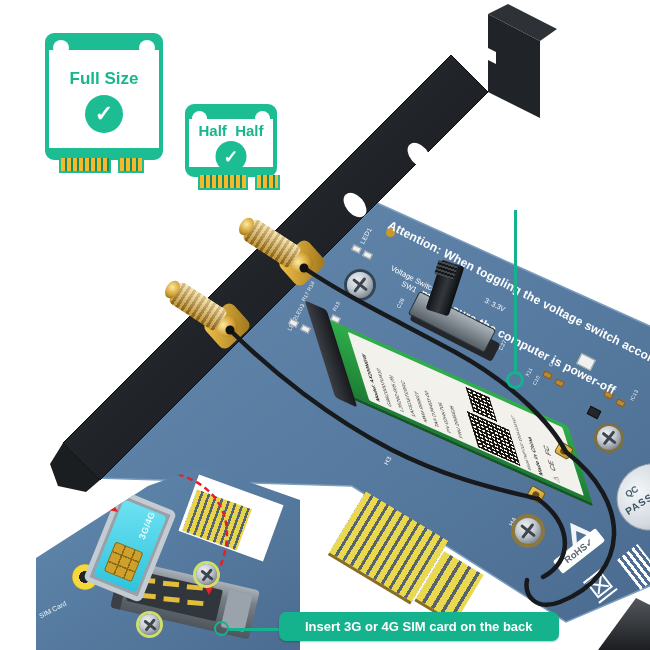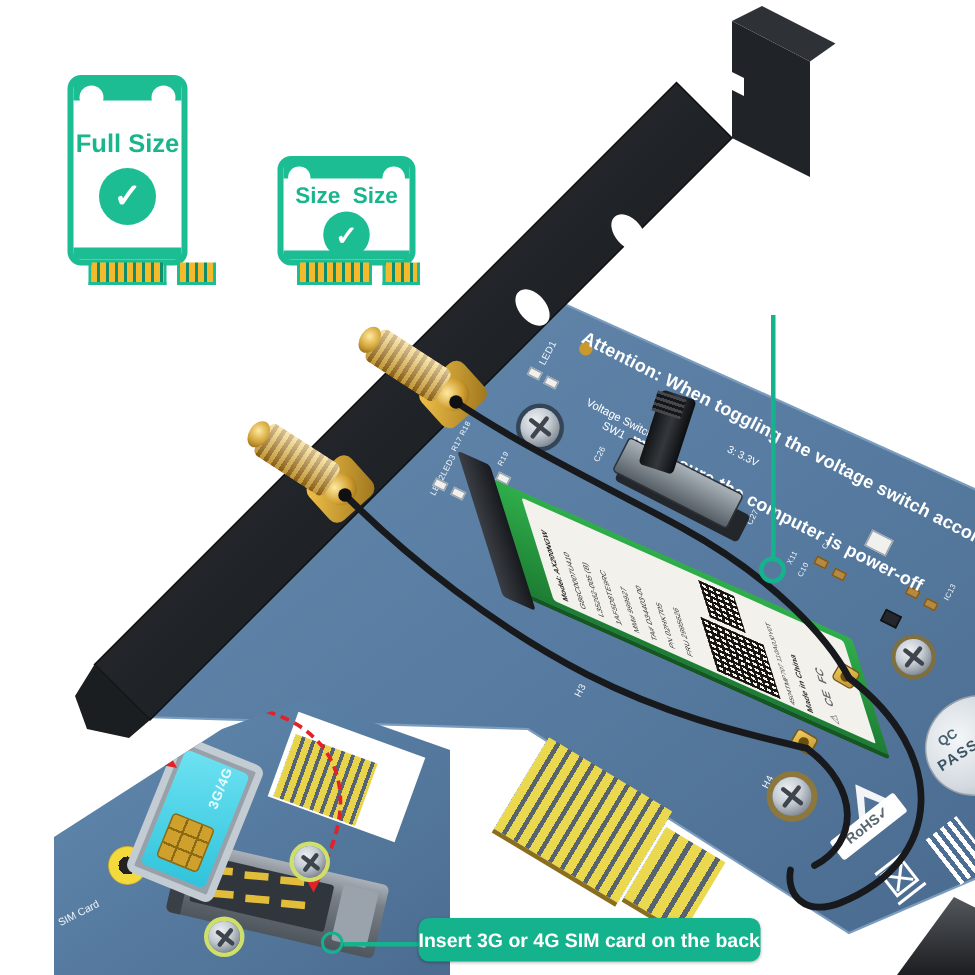--- a/index.html
+++ b/index.html
@@ -101,38 +101,38 @@
     <polygon points="488,14 540,41 540,118 488,92" fill="#202327"></polygon>
     <polygon points="488,14 508,4 557,29 540,41" fill="#2e3237"></polygon>
     <polygon points="484,46 496,52 496,64 484,58" fill="#ffffff"></polygon>
 
     <ellipse cx="355" cy="205" rx="9" ry="14" transform="rotate(-41 355 205)" fill="#fff"></ellipse>
     <ellipse cx="419" cy="155" rx="9" ry="14" transform="rotate(-41 419 155)" fill="#fff"></ellipse>
 
     <polygon points="598,650 636,598 652,606 652,650" fill="url(#gwedge)"></polygon>
   </svg>
 
-  <div class="card" style="left:45px;top:50px;width:80px;height:127px;">
+  <div class="card" style="left:45px;top:33px;width:118px;height:127px;">
     <div class="band"></div>
     <div class="hole" style="left:4px;"></div>
     <div class="hole" style="right:4px;"></div>
     <div class="clabel" style="top:32px;font-size:17px;">Full Size</div>
     <div class="chk" style="top:58px;width:38px;height:38px;font-size:22px;">✓</div>
     <div class="botband"></div>
     <div class="fingers" style="left:10px;bottom:-17px;gap:7px;">
       <div class="fgroup" style="width:52px;"></div>
       <div class="fgroup" style="width:26px;"></div>
     </div>
   </div>
 
   <div class="card" style="left:185px;top:104px;width:92px;height:73px;">
     <div class="band" style="height:11px;"></div>
     <div class="hole" style="left:3px;width:15px;height:15px;"></div>
     <div class="hole" style="right:3px;width:15px;height:15px;"></div>
-    <div class="clabel" style="top:14px;font-size:15px;">Size  Size</div>
+    <div class="clabel" style="top:14px;font-size:15px;">Half  Half</div>
     <div class="chk" style="top:33px;width:31px;height:31px;font-size:18px;">✓</div>
     <div class="botband" style="height:6px;"></div>
     <div class="fingers" style="left:9px;bottom:-17px;gap:7px;">
       <div class="fgroup" style="width:50px;"></div>
       <div class="fgroup" style="width:25px;"></div>
     </div>
   </div>
 
   <div class="silk" style="left:357px;top:232px;">LED1</div>
   <div class="silk" style="left:281px;top:314px;font-size:5.5px;">LED2LED3</div>
@@ -321,15 +321,15 @@
   </div>
 
   <svg class="abs" width="650" height="650" style="left:0;top:0;z-index:32;pointer-events:none;">
     <polygon points="100,480 86,492 58,486 50,464 63,443" fill="#1b1e21"></polygon>
   </svg>
 
   <div class="cline" style="left:514px;top:210px;width:2.5px;height:163px;"></div>
   <div class="ring" style="left:506px;top:371px;width:18px;height:18px;"></div>
 
   <div class="cline" style="left:229px;top:628px;width:52px;height:2.5px;"></div>
-  <div class="pill" style="left:279px;top:612px;font-size:13px;padding:7px 0;">Insert 3G or 4G SIM card on the back</div>
+  <div class="pill" style="left:279px;top:612px;font-size:13px;padding:7px 26px;">Insert 3G or 4G SIM card on the back</div>
 
 </div>
 
 </body></html>

